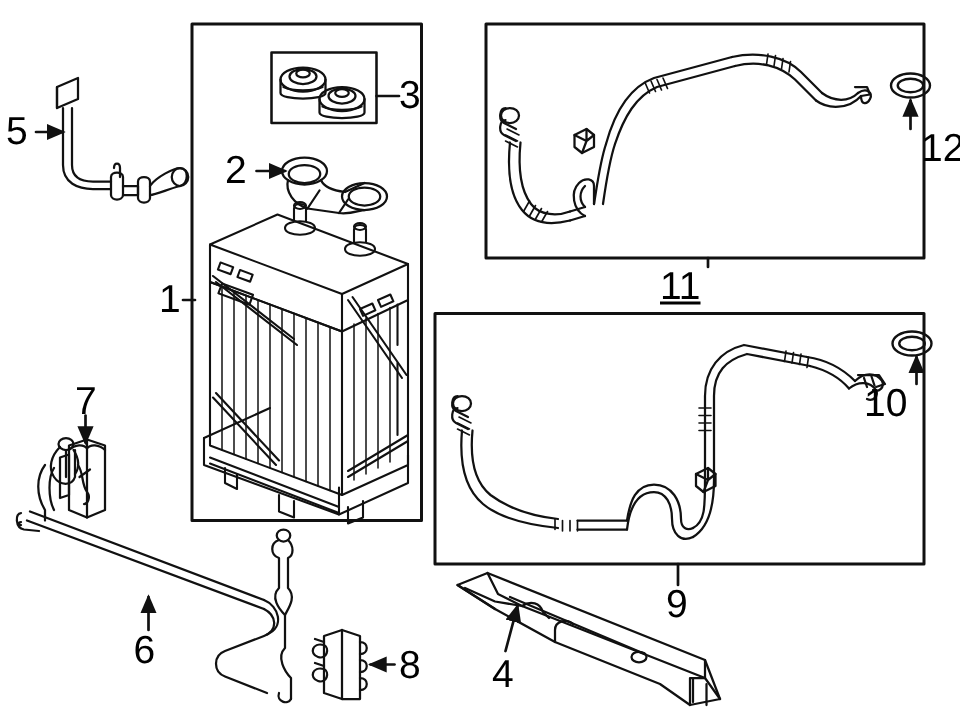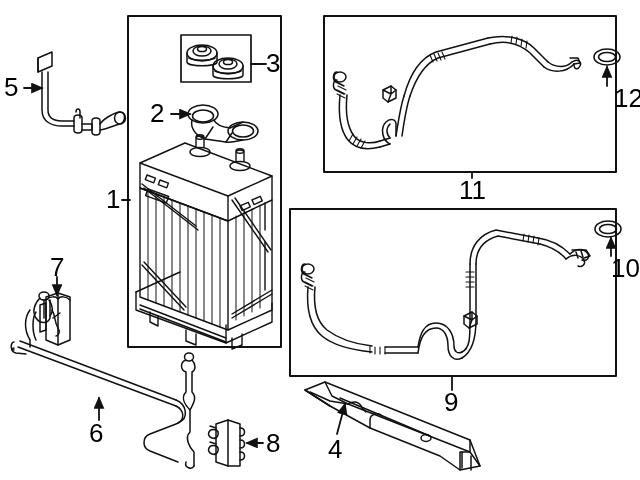--- a/index.html
+++ b/index.html
@@ -303,17 +303,17 @@
 
   <div class="lbl num" style="left:106px;top:186px;">1</div>
   <div class="lbl num" style="left:150px;top:100px;">2</div>
   <div class="lbl num" style="left:266px;top:50px;">3</div>
   <div class="lbl num" style="left:328px;top:436px;">4</div>
   <div class="lbl num" style="left:4px;top:74px;">5</div>
   <div class="lbl num" style="left:89px;top:420px;">6</div>
   <div class="lbl num" style="left:50px;top:254px;">7</div>
   <div class="lbl num" style="left:266px;top:430px;">8</div>
   <div class="lbl num" style="left:444px;top:389px;">9</div>
-  <div class="lbl num" style="left:611px;top:255px;">10</div>
-  <div class="lbl num" style="left:459px;top:177px;">11</div>
+  <div class="lbl num" style="left:576px;top:255px;">10</div>
+  <div class="lbl num" style="left:440px;top:177px;text-decoration:underline;">11</div>
   <div class="lbl num" style="left:614px;top:85px;">12</div>
 
 </div>
 
 </body></html>

